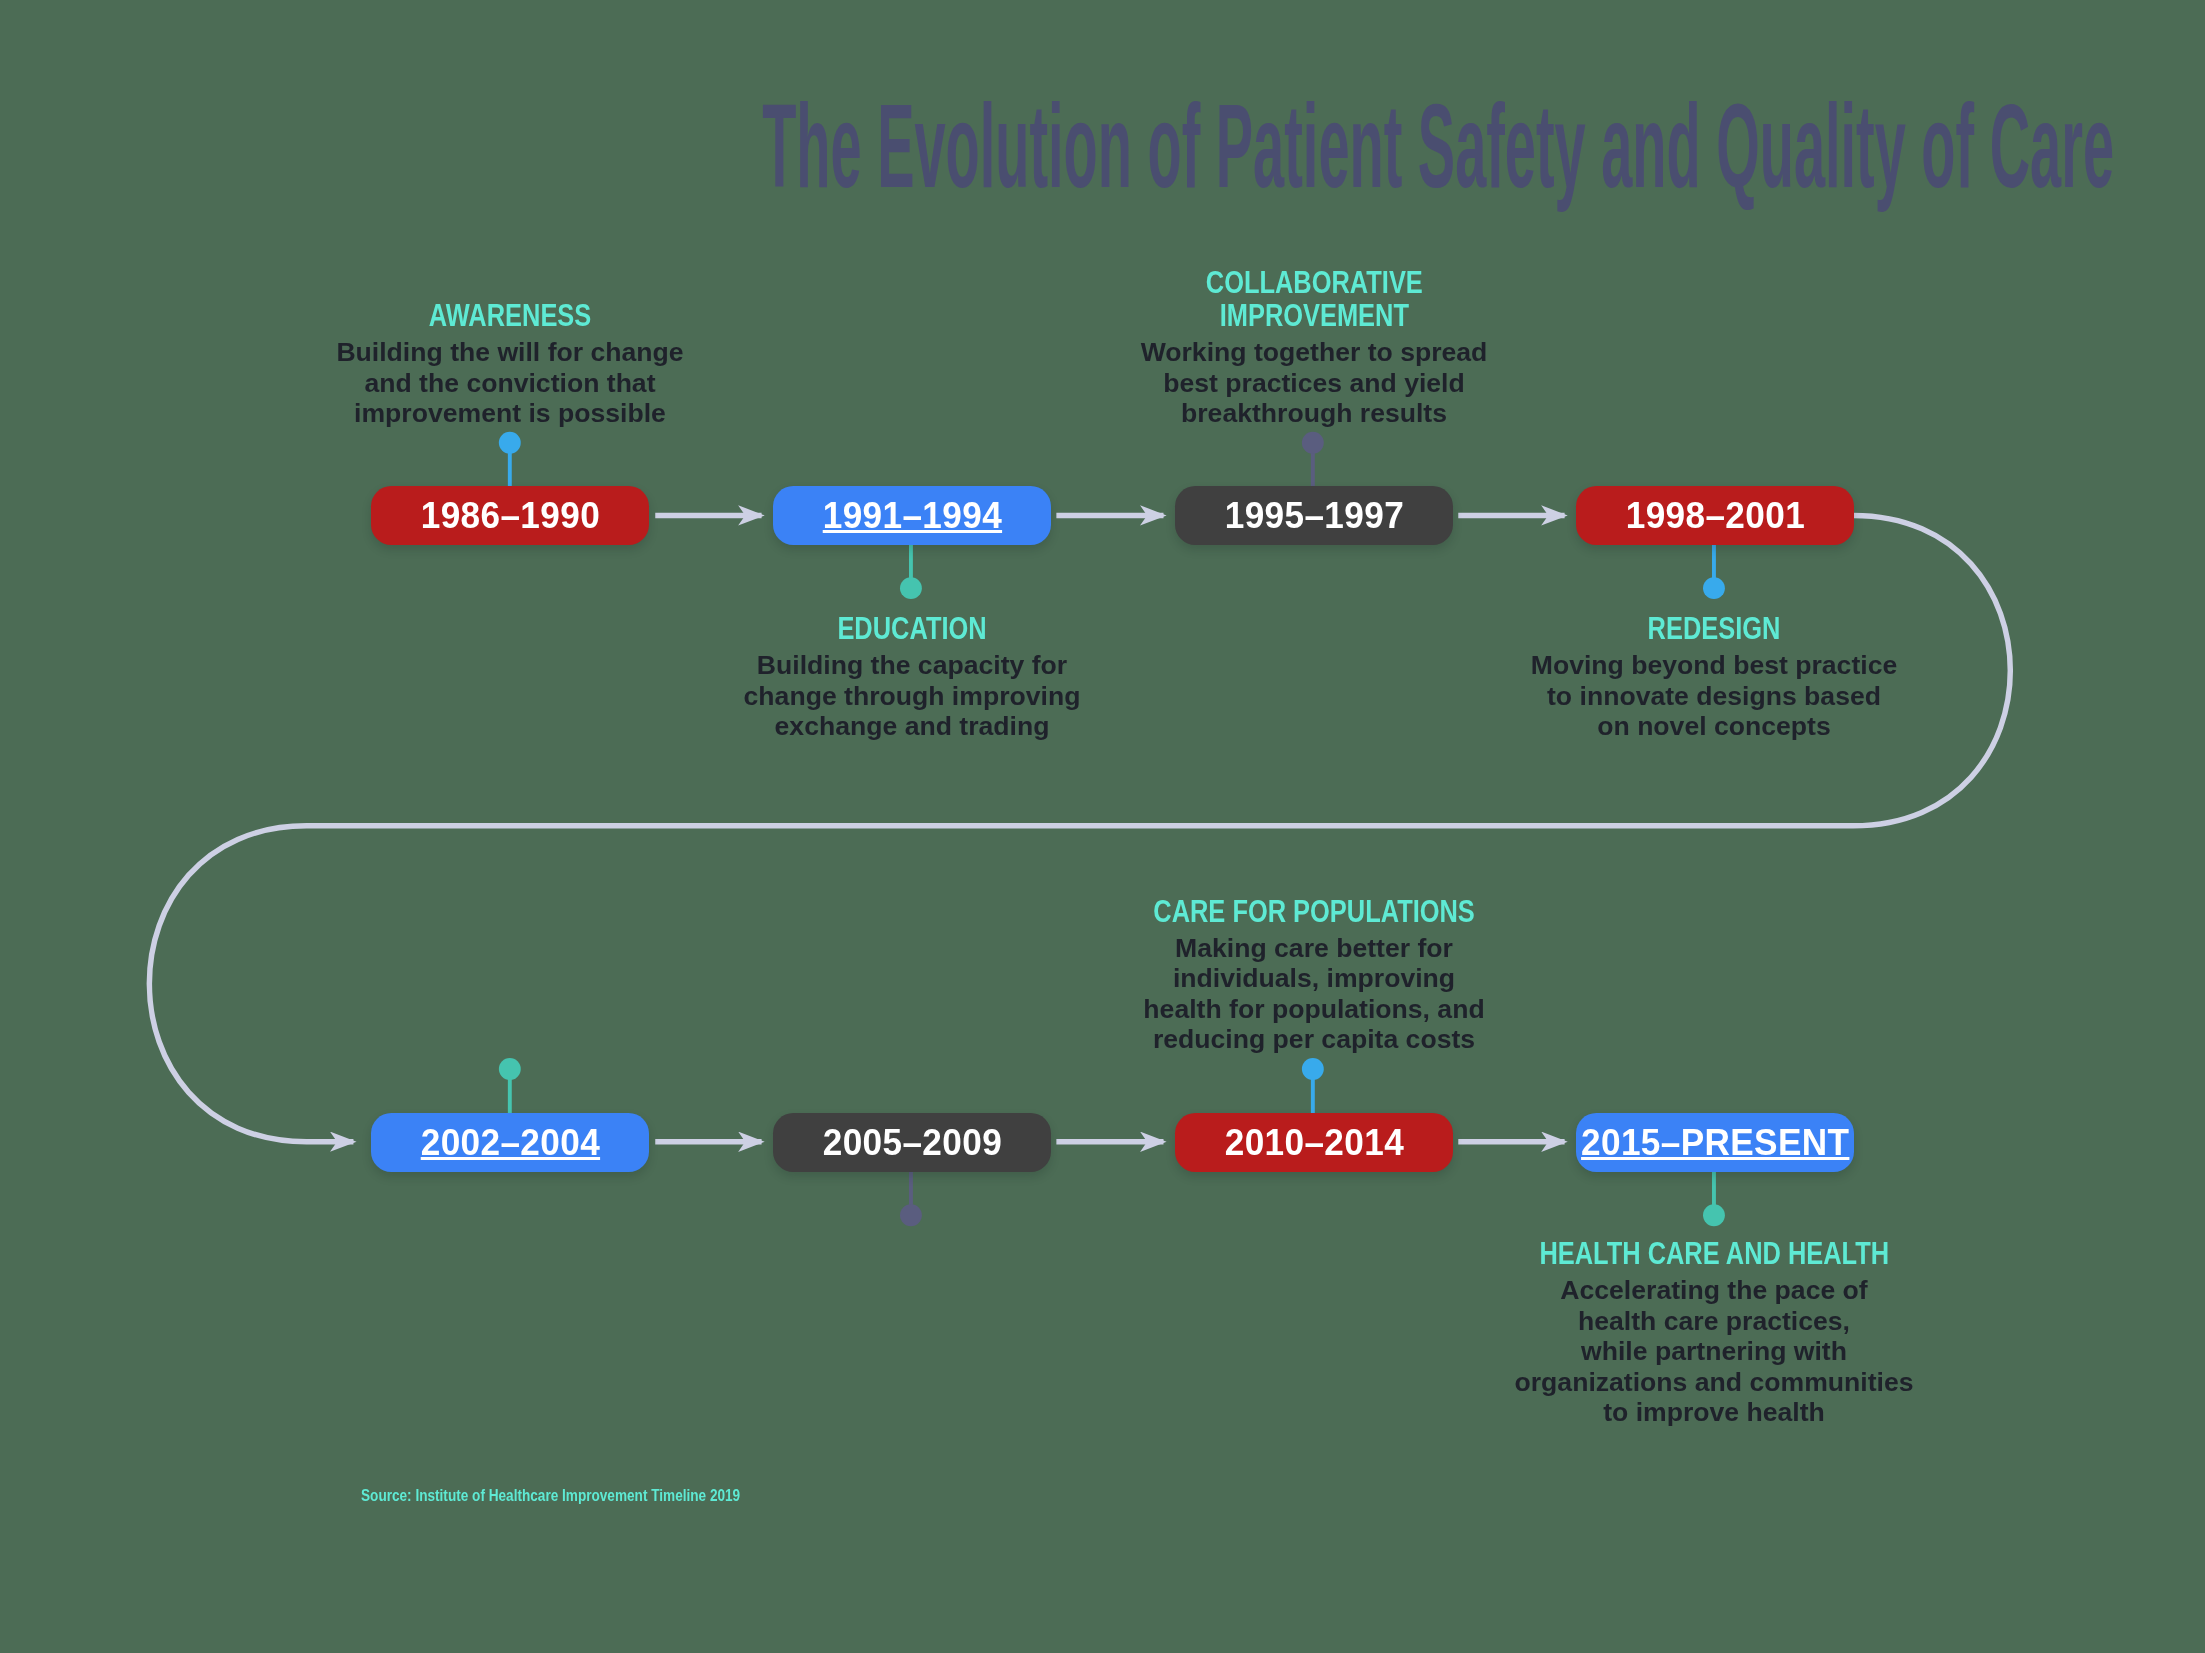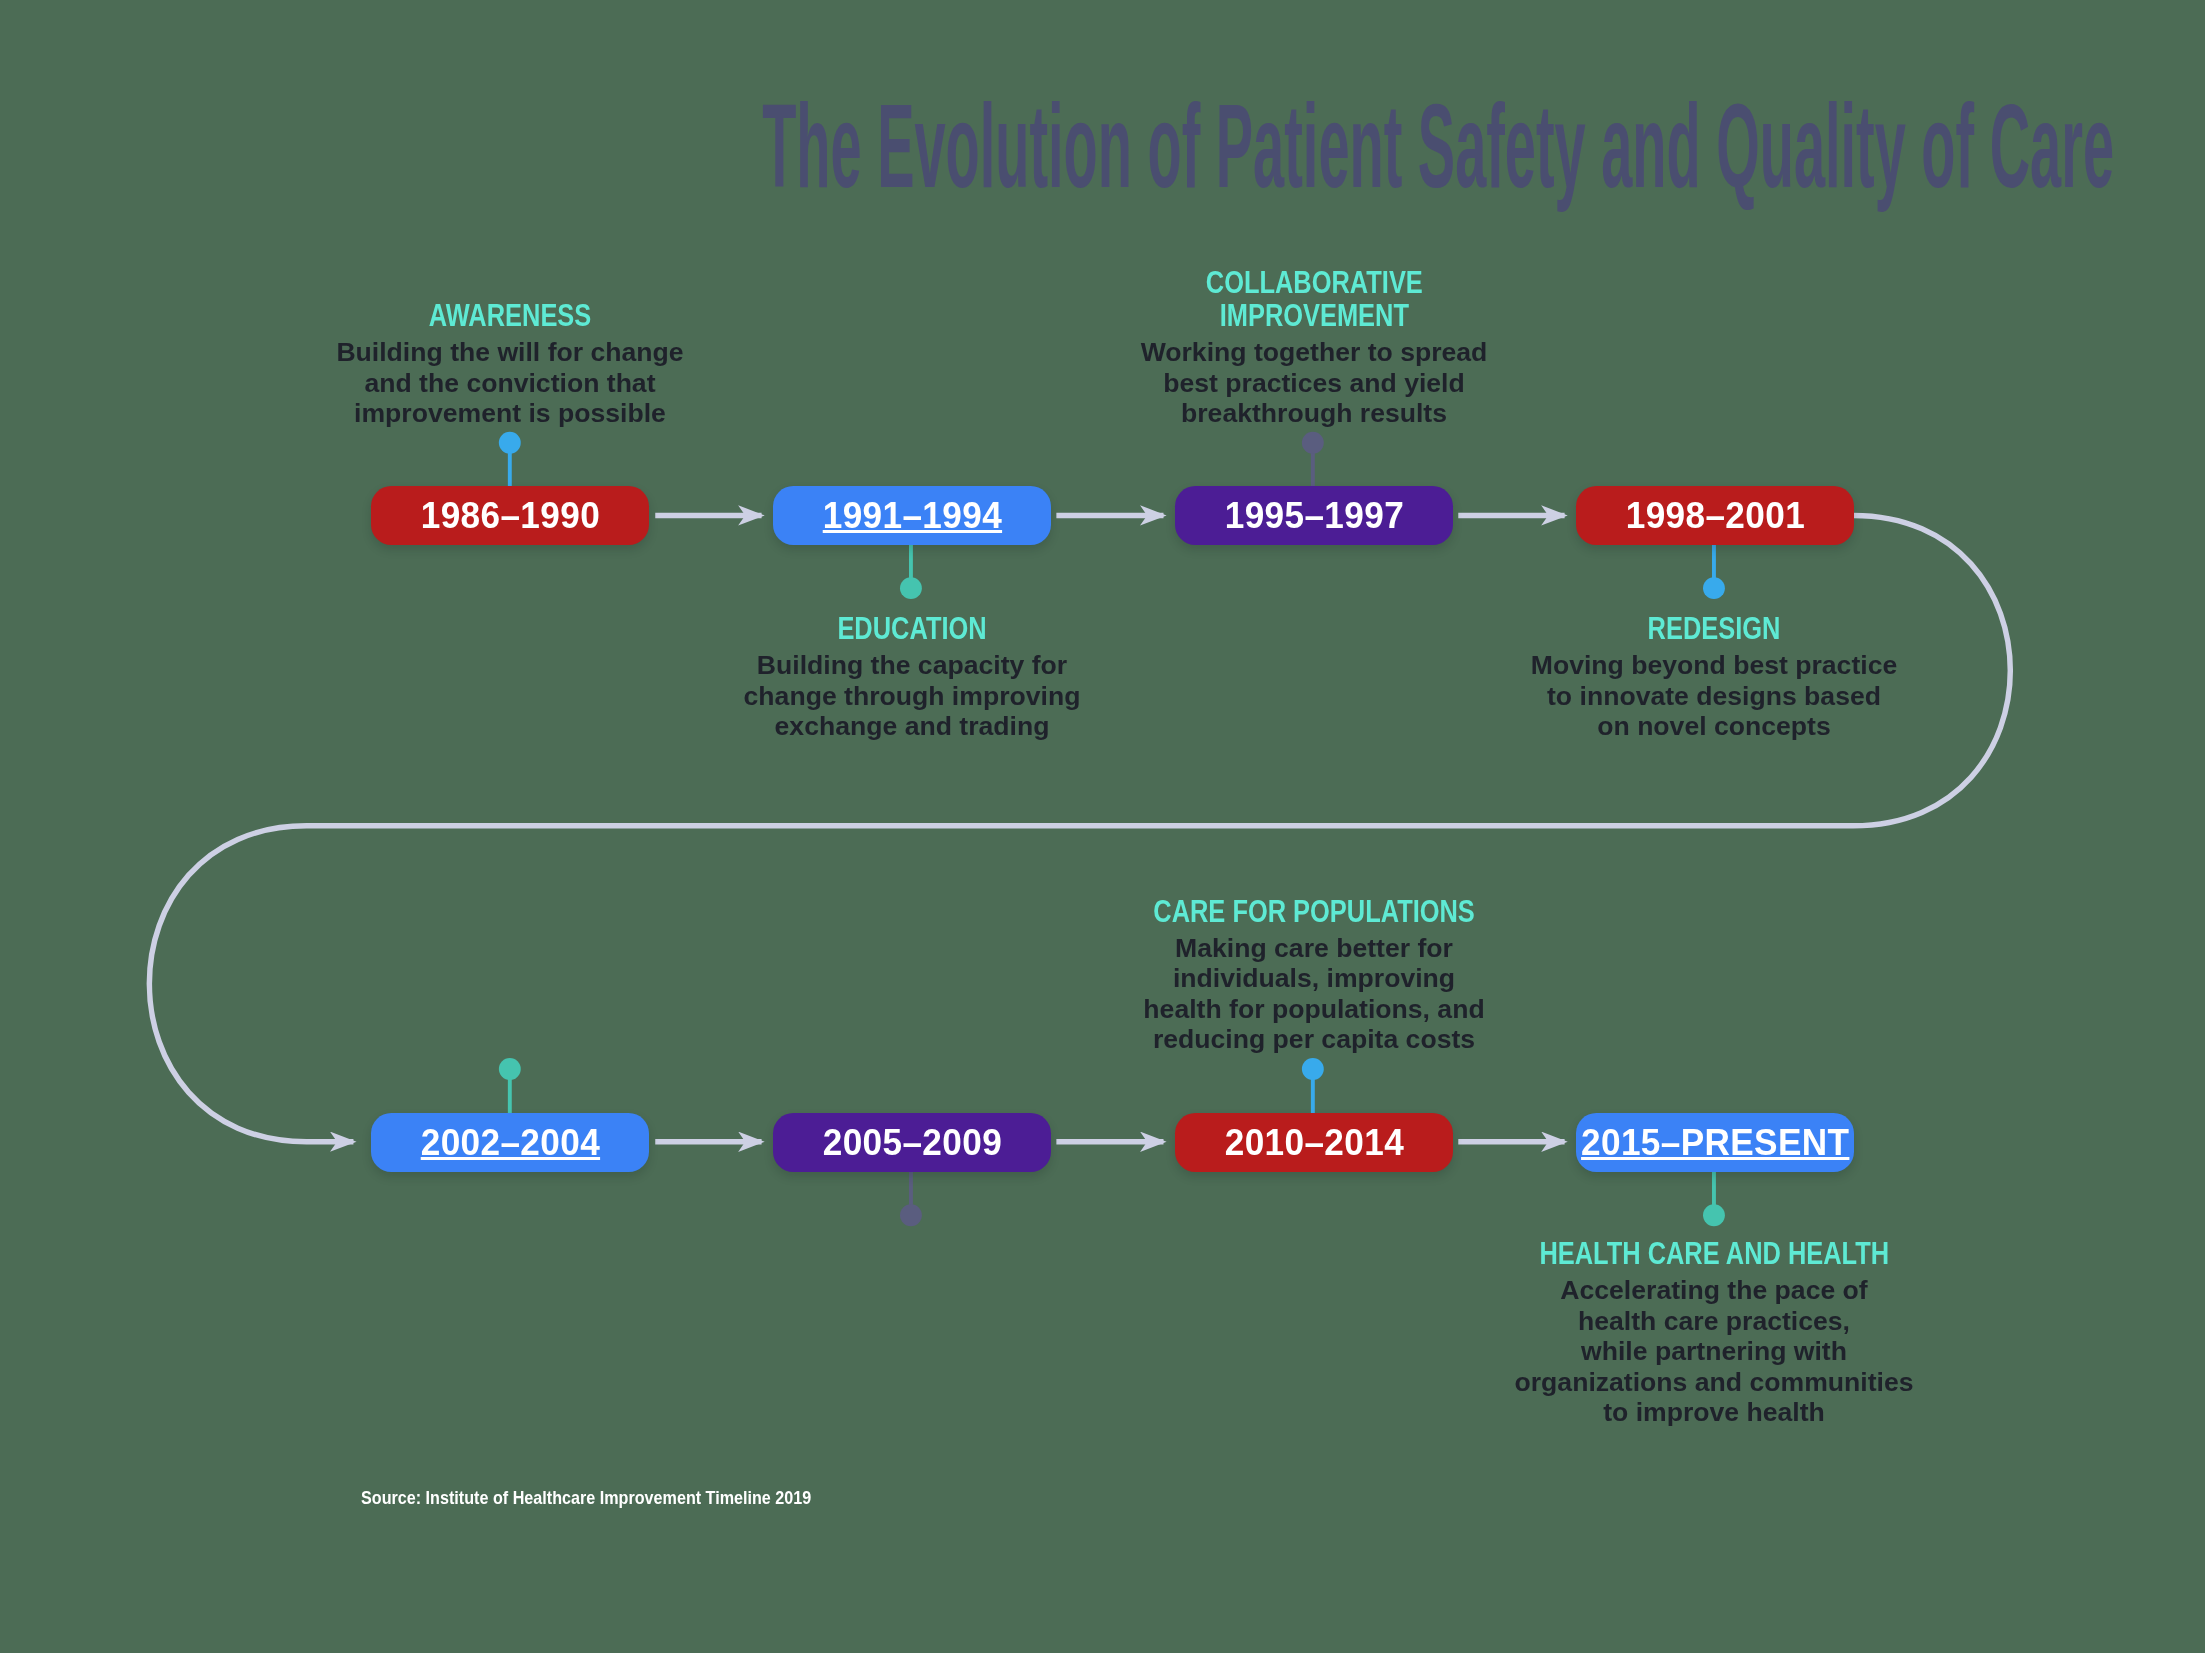--- a/index.html
+++ b/index.html
@@ -22,28 +22,28 @@
 
   .pill{
     position:absolute;width:278px;height:59px;border-radius:20.3px;
     display:flex;align-items:center;justify-content:center;
     color:#ffffff;font-weight:bold;font-size:37px;
     box-shadow:0 4.7px 9.4px rgba(15,35,25,.18);
   }
   .pill .yr{display:inline-block;transform:scaleX(.95);letter-spacing:0.4px;white-space:nowrap;}
   .c-blue{background:#b91c1c;}
   .c-teal{background:#3b82f6;text-decoration:underline;}
-  .c-slate{background:#4c1d95;}
+  .c-slate{background:#404040;}
 
   .block{position:absolute;width:500px;text-align:center;}
   .block .label{color:#5eead4;font-weight:bold;font-size:31px;line-height:1.08;margin-bottom:4.7px;}
   .block .label .cond{display:inline-block;transform:scaleX(.82);white-space:pre-line;}
   .block .desc{color:#1F222B;font-weight:bold;font-size:26.6px;line-height:1.15;white-space:pre-line;}
 
-  .source{position:absolute;left:361px;top:1487px;color:#ffffff;font-weight:bold;font-size:19px;}
+  .source{position:absolute;left:361px;top:1487px;color:#5eead4;font-weight:bold;font-size:16px;}
   .source .cond{display:inline-block;transform:scaleX(.85);transform-origin:left center;white-space:nowrap;}
 </style>
 </head>
 <body>
 
 <div class="canvas">
 
   <svg class="connectors" viewBox="0 0 2820 2115">
     <defs>
       <marker id="arrowhead" markerUnits="userSpaceOnUse" markerWidth="40" markerHeight="30" refX="30" refY="13" orient="auto">

